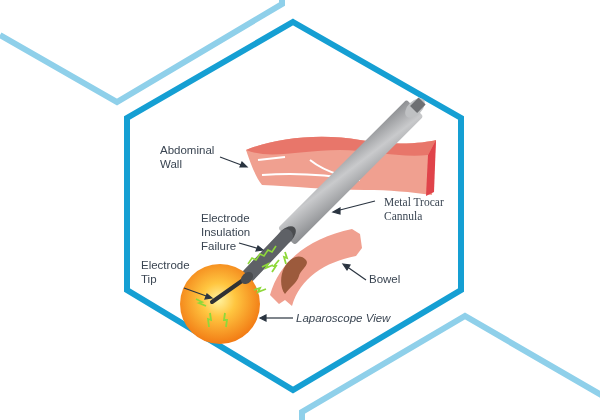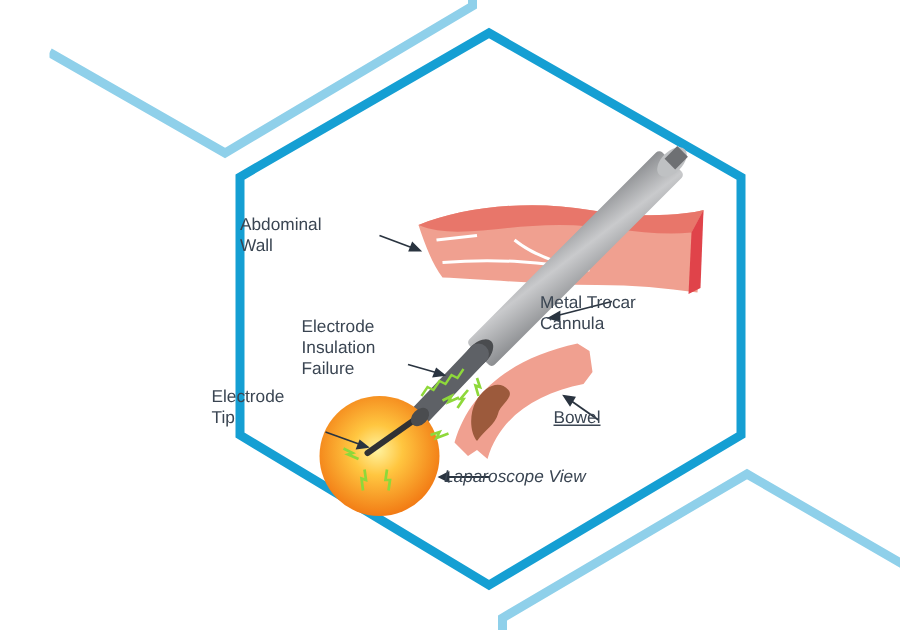--- a/index.html
+++ b/index.html
@@ -1,17 +1,17 @@
 <!DOCTYPE html>
 <html><head>
 <meta charset="utf-8">
 <style>
   html, body { margin: 0; padding: 0; background: #ffffff; }
   body { width: 600px; height: 420px; overflow: hidden; position: relative; font-family: "Liberation Sans", "DejaVu Sans", sans-serif; }
-  #stage { position: absolute; left: 0; top: 0; width: 492px; height: 420px; padding-left: 33px; }
+  #stage { position: absolute; left: 0; top: 0; width: 492px; height: 420px; }
   .lbl { position: absolute; font-size: 11.5px; line-height: 14px; color: #3a4552; white-space: pre-line; }
 </style>
 </head>
 <body>
 
 <div id="stage">
   <svg width="600" height="420" viewBox="0 0 600 420" xmlns="http://www.w3.org/2000/svg">
     <defs>
       <radialGradient id="orb" cx="0.48" cy="0.45" r="0.6">
         <stop offset="0" stop-color="#fff3a0"></stop>
@@ -86,22 +86,22 @@
       <polygon points="212,298 205,299 207,294"></polygon>
       <line x1="366" y1="280" x2="346" y2="266"></line>
       <polygon points="343,264 350,265 347,270"></polygon>
       <line x1="293" y1="318" x2="263" y2="318"></line>
       <polygon points="260,318 266,315 266,321"></polygon>
     </g>
   </svg>
 
   <div class="lbl" style="left:160px; top:143px;">Abdominal
 Wall</div>
-  <div class="lbl" style="left:360px; top:195px;">Metal Trocar
+  <div class="lbl" style="left:384px; top:195px;font-family:Liberation Serif, serif;">Metal Trocar
 Cannula</div>
   <div class="lbl" style="left:201px; top:211px;">Electrode
 Insulation
 Failure</div>
   <div class="lbl" style="left:141px; top:258px;">Electrode
 Tip</div>
-  <div class="lbl" style="left:369px; top:272px;text-decoration:underline;">Bowel</div>
+  <div class="lbl" style="left:369px; top:272px;">Bowel</div>
   <div class="lbl" style="left:296px; top:311px;font-style:italic;">Laparoscope View</div>
 </div>
 
 </body></html>

